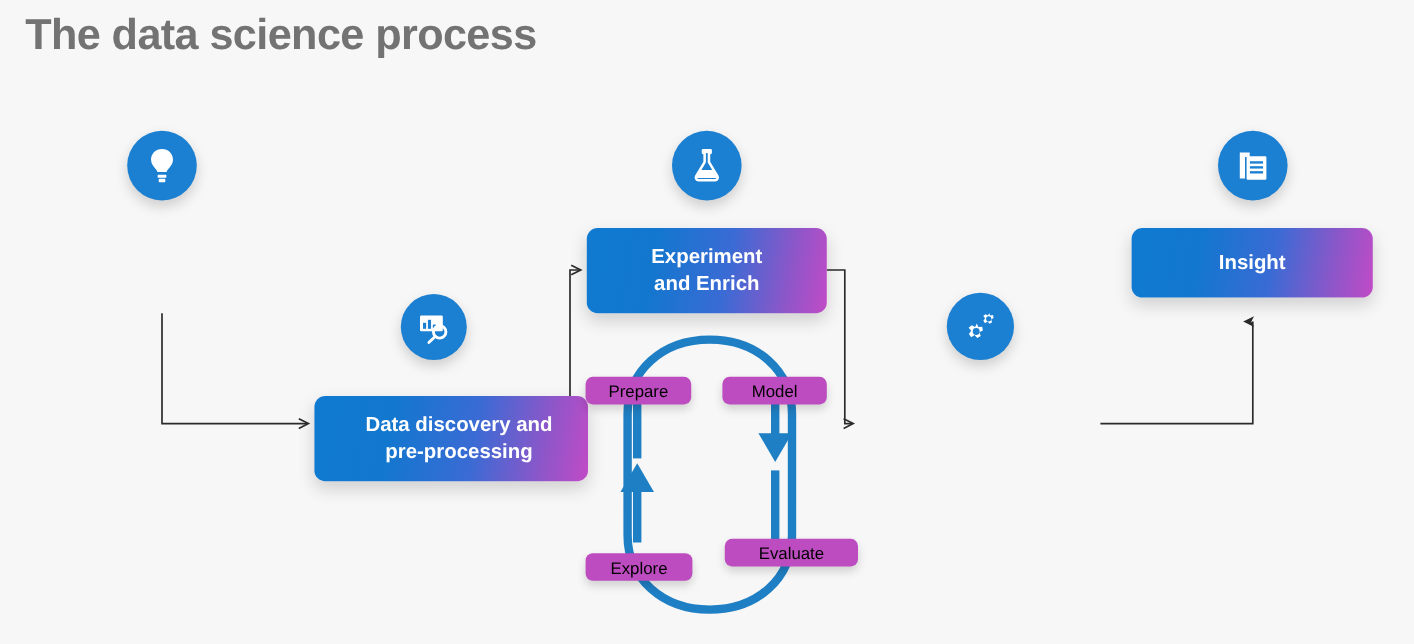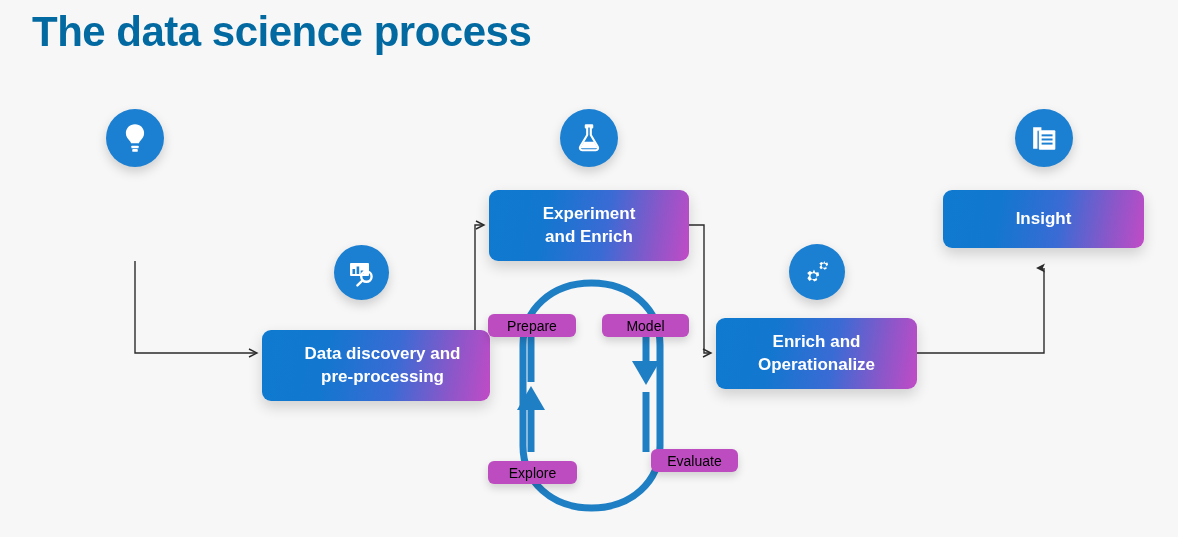--- a/index.html
+++ b/index.html
@@ -20,26 +20,26 @@
     position: absolute;
     left: 0; top: 0;
     width: 1178px;
     height: 537px;
     background: #f7f7f7;
   }
 
   
   .page-title {
     position: absolute;
-    left: 32px;
+    left: 21px;
     top: 8px;
-    font-size: 42px;
+    font-size: 36px;
     font-weight: 700;
     letter-spacing: -0.5px;
-    color: #0369a1;
+    color: #737373;
     white-space: nowrap;
   }
 
   
   #connectors {
     position: absolute;
     left: 0; top: 0;
     width: 1178px;
     height: 537px;
   }
@@ -201,38 +201,34 @@
   <div class="stage-card" style="left:262px; top:330px; width:228px; height:71px;padding-left:23px;">
     <span class="label">Data discovery and
 pre-processing</span>
   </div>
 
   <div class="stage-card" style="left:489px; top:190px; width:200px; height:71px;">
     <span class="label">Experiment
 and Enrich</span>
   </div>
 
-  <div class="stage-card" style="left:716px; top:318px; width:201px; height:71px;">
-    <span class="label">Enrich and
-Operationalize</span>
-  </div>
 
   <div class="stage-card" style="left:943px; top:190px; width:201px; height:58px;">
     <span class="label">Insight</span>
   </div>
 
   <div class="cycle-pill" style="left:488px; top:314px; width:88px; height:23px;">
     <span>Prepare</span>
   </div>
 
   <div class="cycle-pill" style="left:602px; top:314px; width:87px; height:23px;">
     <span>Model</span>
   </div>
 
   <div class="cycle-pill" style="left:488px; top:449px; width:89px; height:23px;margin-top:12px;">
     <span>Explore</span>
   </div>
 
-  <div class="cycle-pill" style="left:604px; top:449px; width:87px; height:23px;margin-left:47px;">
+  <div class="cycle-pill" style="left:604px; top:449px; width:111px; height:23px;">
     <span>Evaluate</span>
   </div>
 
 </div>
 
 </body></html>

